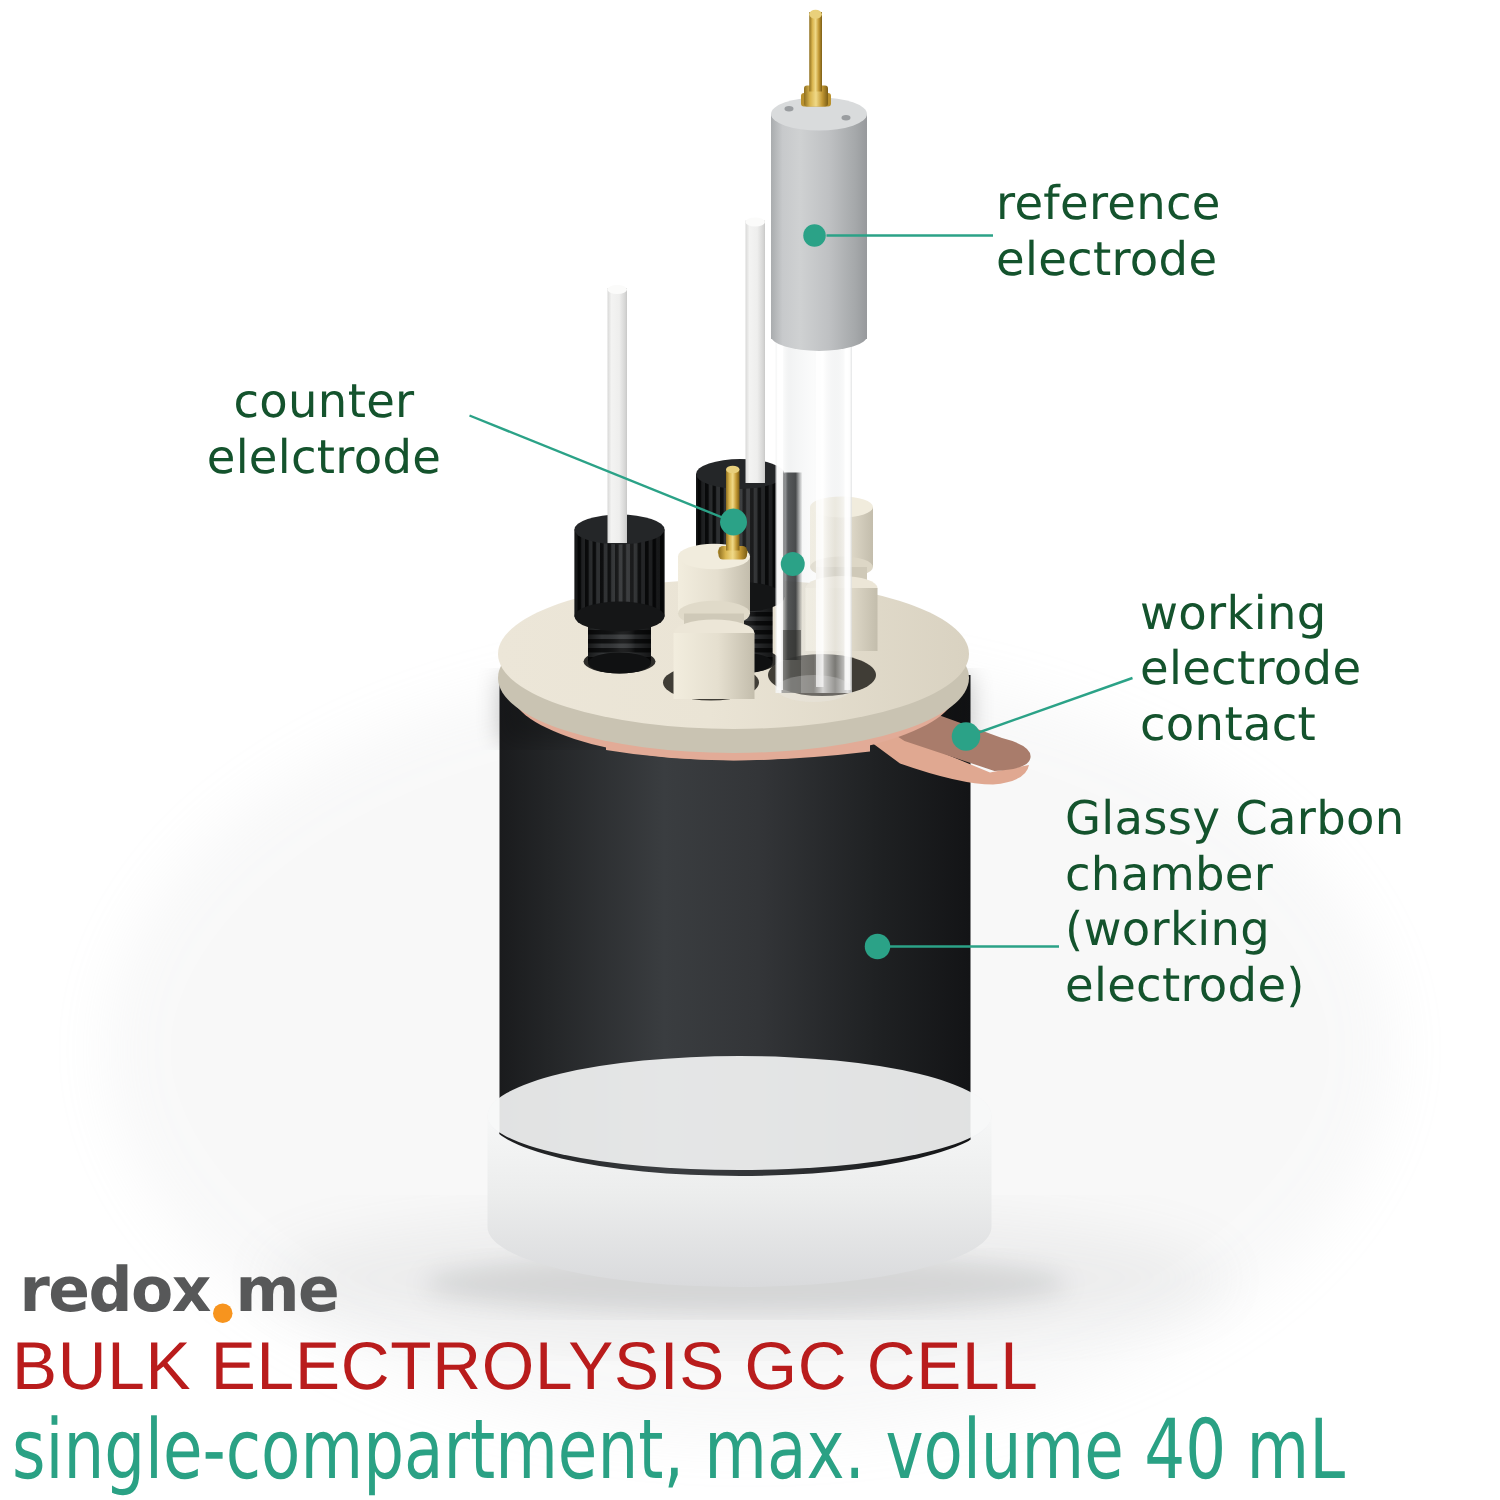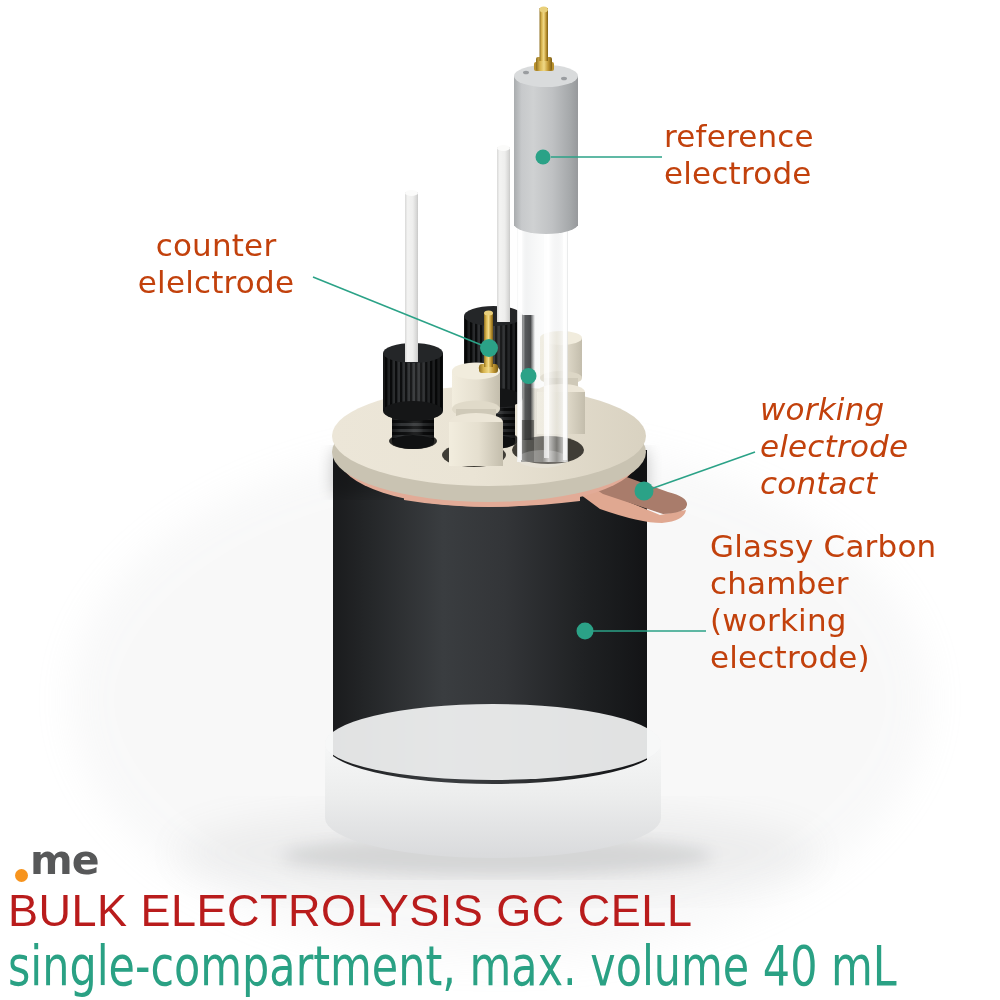--- a/index.html
+++ b/index.html
@@ -4,21 +4,21 @@
 <style>
   html,body{margin:0;padding:0;background:#ffffff;}
   .stage{
     position:relative;width:1000px;height:1000px;background:#ffffff;
     overflow:hidden;font-family:"DejaVu Sans",sans-serif;
   }
   .render{position:absolute;left:0;top:0;width:1000px;height:1000px;}
   .label{
     position:absolute;
     font:31px/37px "DejaVu Sans",sans-serif;
-    color:#c2410c;
+    color:#14532d;
     white-space:pre-line;
     letter-spacing:0.2px;
   }
   .label.center{text-align:center;}
   .logo{
     position:absolute;left:13px;top:838px;
     font:bold 41px/45px "DejaVu Sans",sans-serif;
     color:#575859;letter-spacing:-1px;
     display:flex;align-items:baseline;
   }
@@ -256,30 +256,31 @@
         <circle cx="489" cy="348" r="9"></circle>
         <circle cx="528.5" cy="376" r="8"></circle>
         <circle cx="644" cy="491" r="9.5"></circle>
         <circle cx="585" cy="631" r="8.5"></circle>
       </g>
     </g>
   </svg>
 
   <div class="label" style="left:664px;top:118px;">reference
 electrode</div>
-  <div class="label center" style="left:110px;top:227px;width:212px;">counter
+  <div class="label center" style="left:110px;top:250px;width:212px;">counter
 elelctrode</div>
-  <div class="label" style="left:760px;top:391px;font-style:italic;">working
+  <div class="label" style="left:760px;top:391px;">working
 electrode
 contact</div>
   <div class="label" style="left:710px;top:528px;">Glassy Carbon
 chamber
 (working
 electrode)</div>
 
   <div class="logo">
+    <span>redox</span>
     <span class="logo-dot"></span>
     <span>me</span>
   </div>
   <div class="title">BULK ELECTROLYSIS GC CELL</div>
   <div class="subtitle">single-compartment, max. volume 40 mL</div>
 
 </div>
 
 </body></html>

